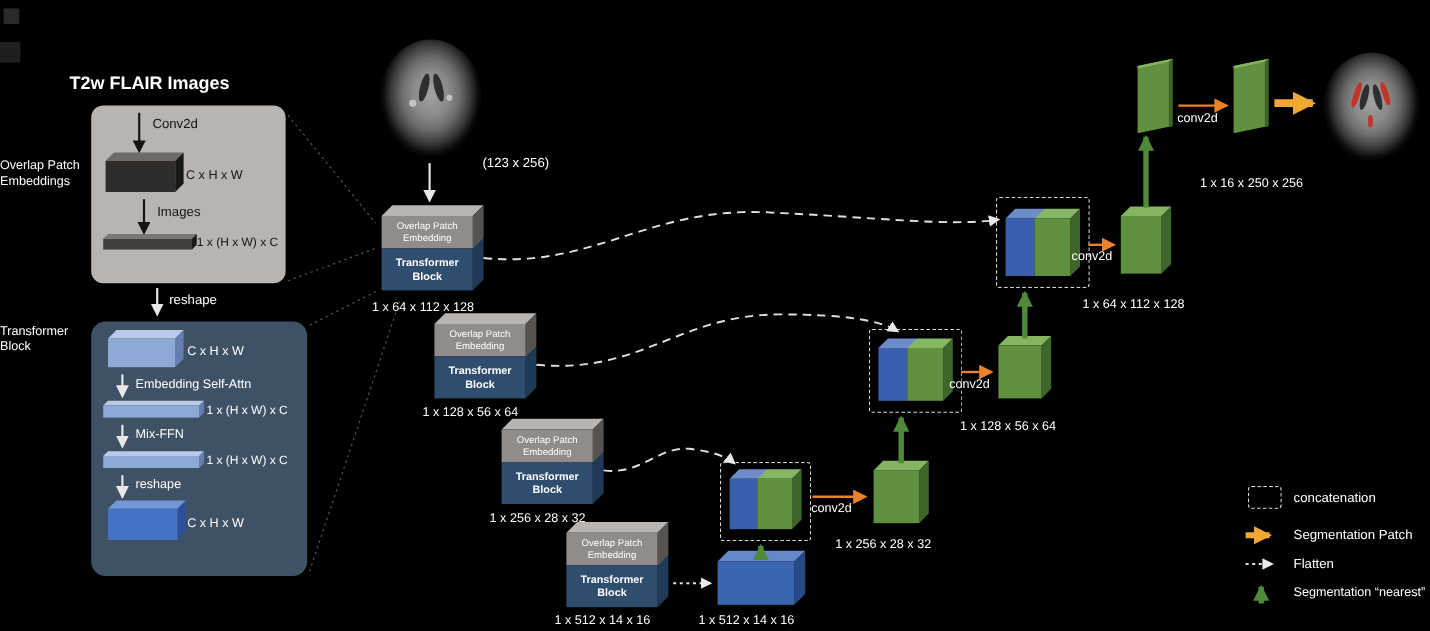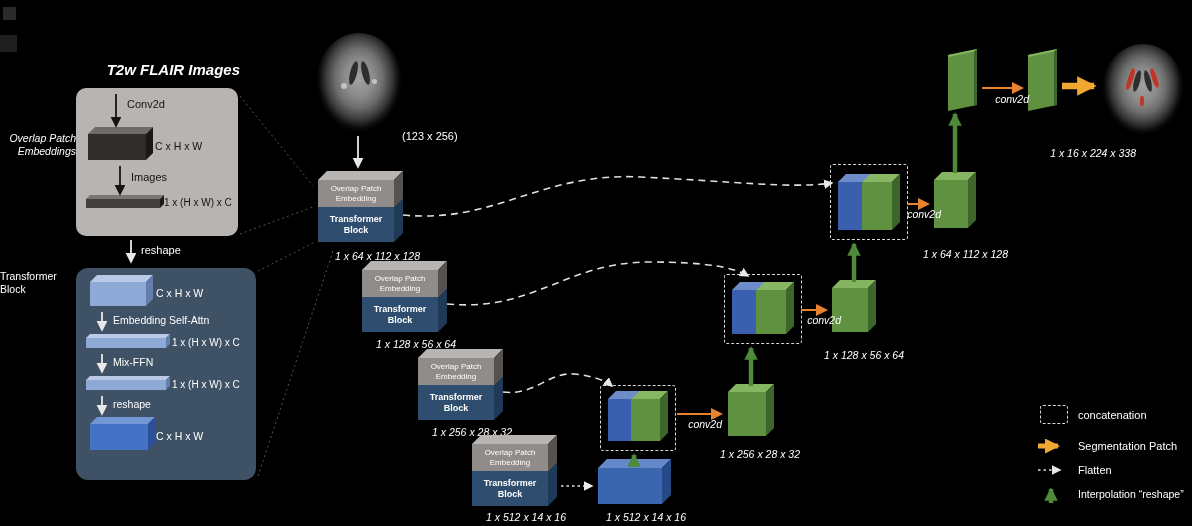--- a/index.html
+++ b/index.html
@@ -1,21 +1,21 @@
 <!DOCTYPE html>
 <html><head>
 <meta charset="utf-8">
 <style>
   html,body{margin:0;padding:0;background:#000;}
   .canvas{position:relative;width:1192px;height:526px;background:#000;overflow:hidden;
           font-family:"Liberation Sans",sans-serif;}
   .abs{position:absolute;}
   .t{position:absolute;color:#fff;font-size:11px;line-height:1.25;white-space:pre-line;}
   .t.dark{color:#141414;}
-  .t.c{text-align:right;font-style:italic;}
+  .t.c{text-align:left;}
   .panel{position:absolute;}
   
   .b3{position:absolute;}
   .b3 .top{position:absolute;left:0;top:calc(-1 * var(--d));width:100%;height:var(--d);
            transform:skewX(-45deg);transform-origin:0 100%;}
   .b3 .side{position:absolute;left:100%;top:0;width:var(--d);height:100%;
             transform:skewY(-45deg);transform-origin:0 0;}
   .b3 .front{position:absolute;inset:0;}
   .darkbox .front{background:#2f2d2c;}  .darkbox .top{background:#6e6a67;}  .darkbox .side{background:#191817;}
   .darkbar .front{background:#423f3d;}  .darkbar .top{background:#7a7673;}  .darkbar .side{background:#1c1b1a;}
@@ -219,35 +219,35 @@
     <div class="top"></div>
     <div class="side"></div>
     <div class="front"></div>
   </div>
   <div class="t c" style="left:893px;top:208px;width:48px;font-size:10.5px;">conv2d</div>
   <div class="t c" style="left:902px;top:248px;width:106px;font-size:10.5px;">1 x 64 x 112 x 128</div>
 
   <div class="slab" style="left:948px;top:52px;width:26px;height:54px;"></div>
   <div class="slab" style="left:1028px;top:52px;width:26px;height:54px;"></div>
   <div class="t c" style="left:981px;top:93px;width:48px;font-size:10.5px;">conv2d</div>
-  <div class="t c" style="left:1000px;top:147px;width:136px;font-size:10.5px;">1 x 16 x 224 x 338</div>
+  <div class="t c" style="left:1000px;top:147px;width:136px;font-size:10.5px;">1 x 16 x 250 x 256</div>
 
   <div class="brain" style="left:1102px;top:44px;width:82px;height:90px;">
     <div class="vent" style="left:32px;top:26px;width:6px;height:22px;transform:rotate(14deg);"></div>
     <div class="vent" style="left:43px;top:26px;width:6px;height:22px;transform:rotate(-14deg);"></div>
     <div class="redmark" style="left:26px;top:24px;width:5px;height:22px;transform:rotate(18deg);"></div>
     <div class="redmark" style="left:50px;top:24px;width:5px;height:20px;transform:rotate(-18deg);"></div>
     <div class="redmark" style="left:38px;top:52px;width:4px;height:10px;"></div>
   </div>
 
   <div class="dashedbox" style="left:1040px;top:405px;width:26px;height:17px;"></div>
   <div class="t" style="left:1078px;top:409px;">concatenation</div>
   <div class="t" style="left:1078px;top:440px;">Segmentation Patch</div>
   <div class="t" style="left:1078px;top:464px;">Flatten</div>
-  <div class="t" style="left:1078px;top:488px;font-size:10.5px;">Interpolation “reshape”</div>
+  <div class="t" style="left:1078px;top:488px;font-size:10.5px;">Segmentation “nearest”</div>
 
   <svg class="overlay" width="1192" height="526" viewBox="0 0 1192 526">
     <defs>
       <marker id="mW" markerWidth="7" markerHeight="7" refX="5" refY="3" orient="auto">
           <path d="M0,0 L6,3 L0,6 Z" fill="#e8e8e8"></path>
         </marker>
       <marker id="mB" markerWidth="7" markerHeight="7" refX="5" refY="3" orient="auto">
           <path d="M0,0 L6,3 L0,6 Z" fill="#141414"></path>
         </marker>
       <marker id="mO" markerWidth="7" markerHeight="7" refX="5" refY="3" orient="auto">

